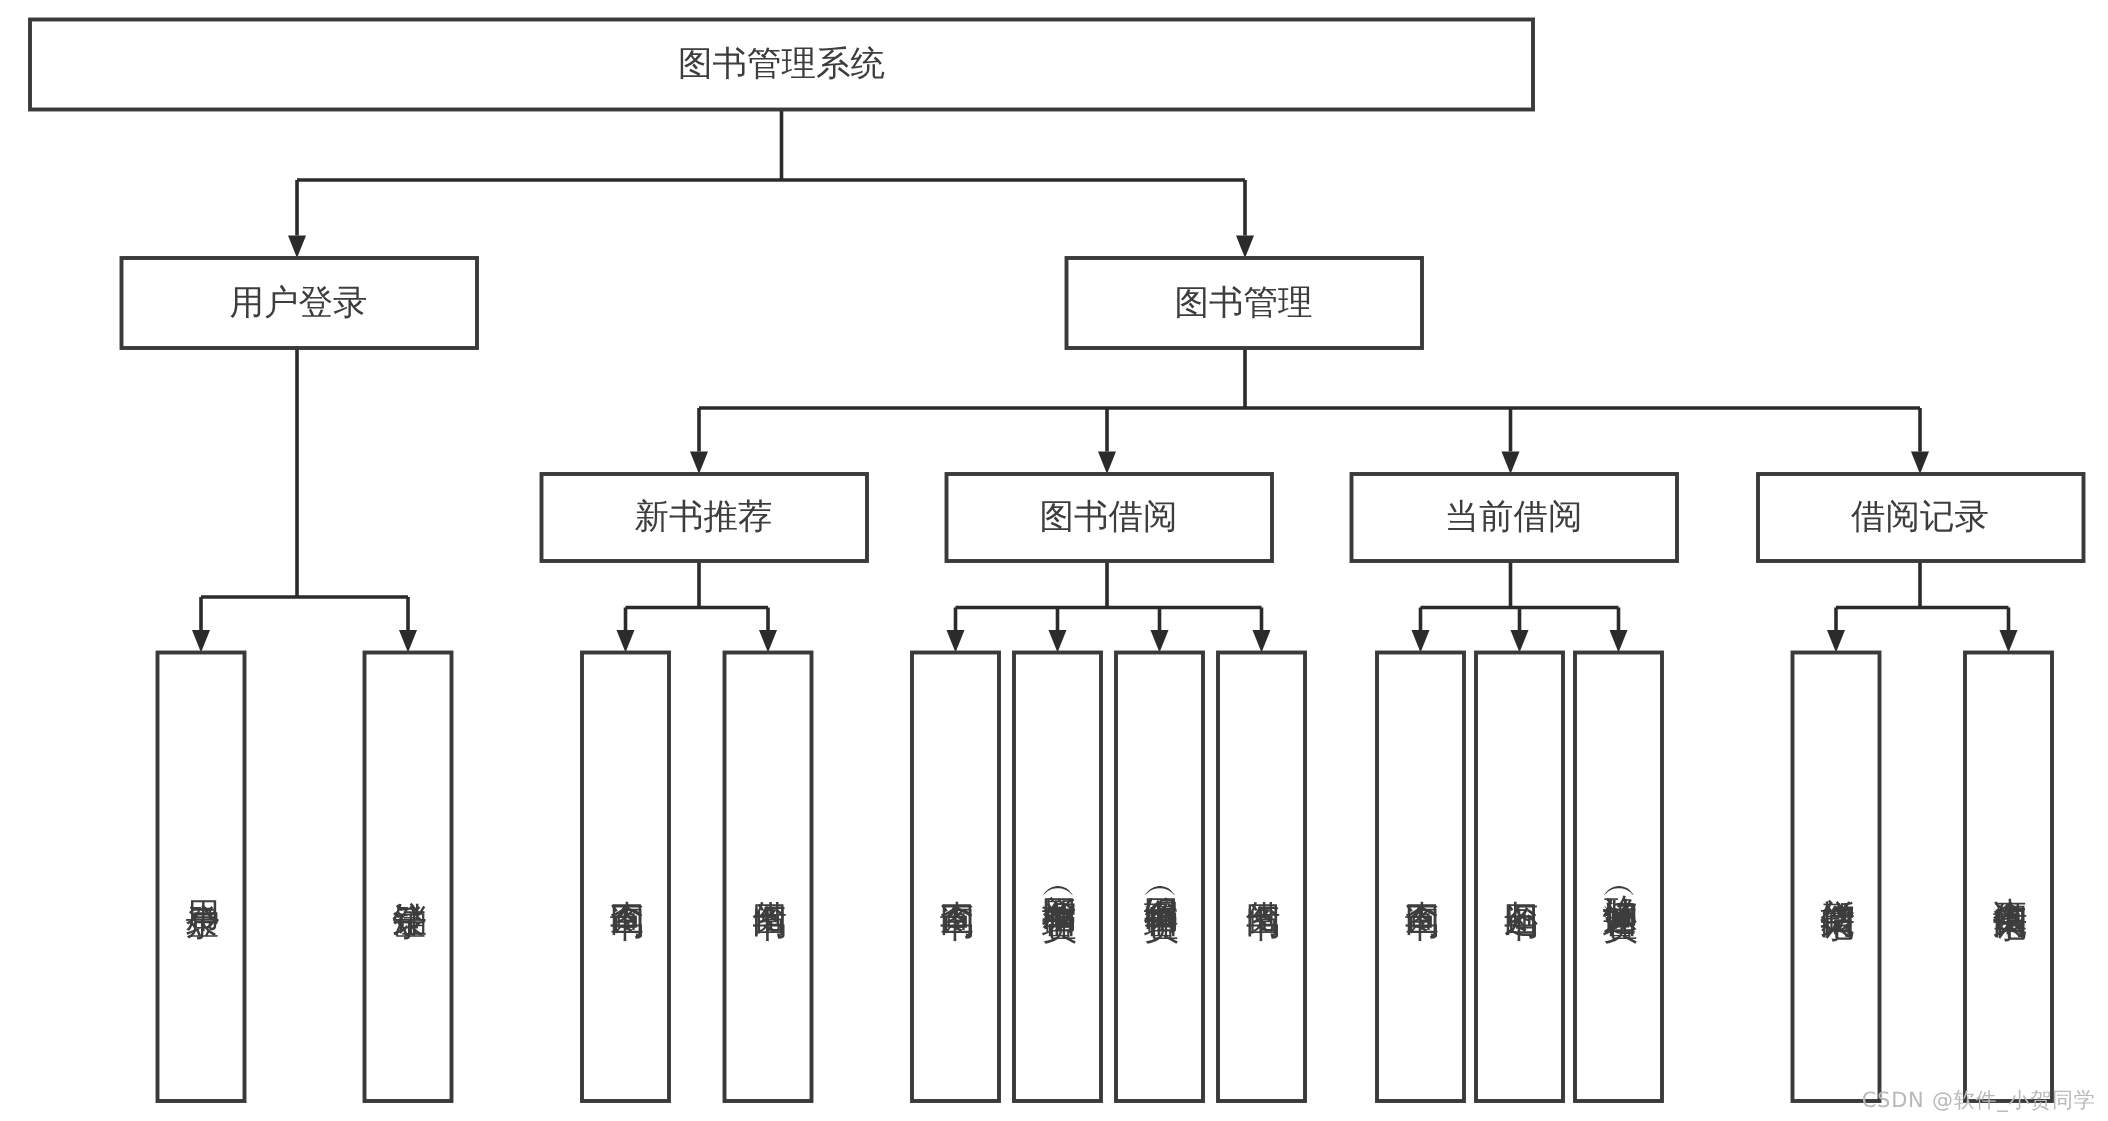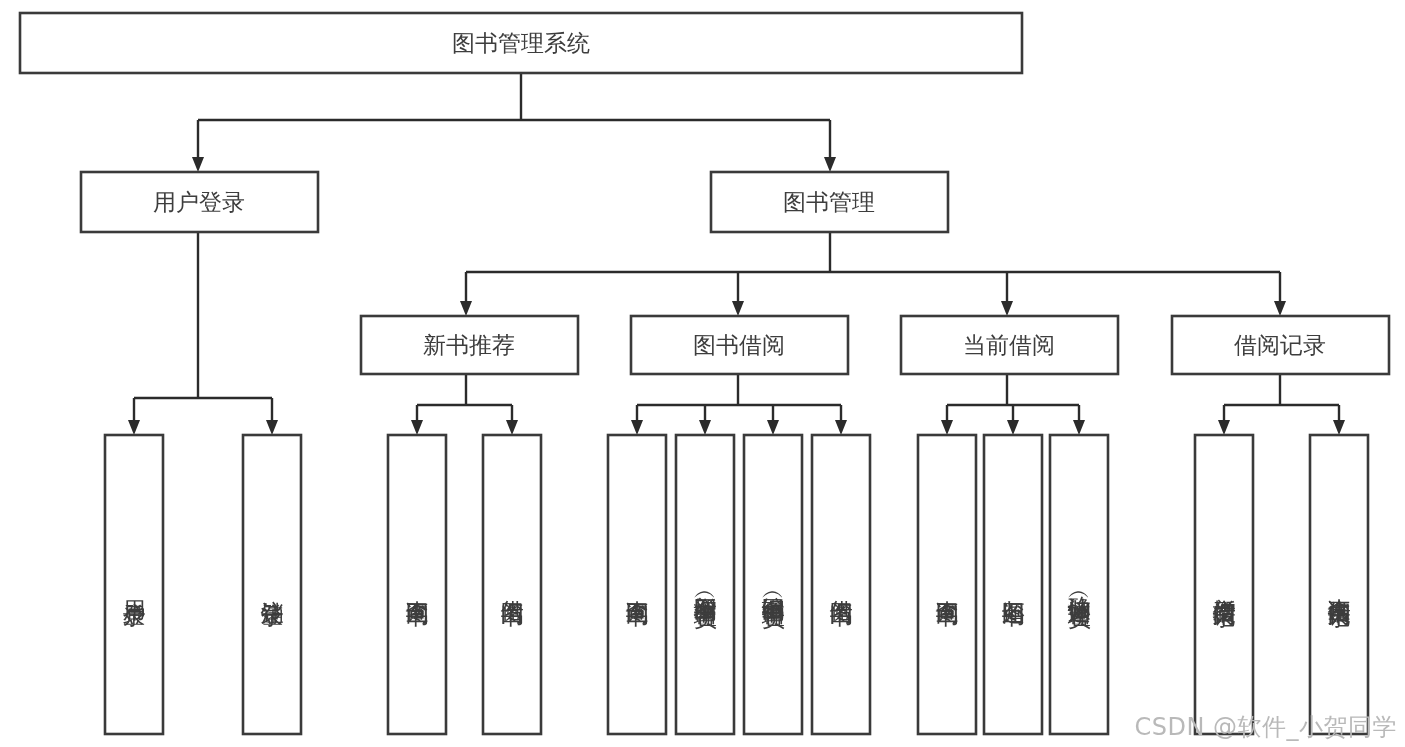--- a/index.html
+++ b/index.html
@@ -68,21 +68,21 @@
     position: absolute;
     display: flex;
     align-items: center;
     justify-content: center;
   }
   .watermark {
     position: absolute;
     right: 8px;
     bottom: 4px;
     font-family: "DejaVu Sans", "Liberation Sans", sans-serif;
-    font-size: 24px;
+    font-size: 14px;
     color: #b9b9b9;
     letter-spacing: 0.5px;
     white-space: nowrap;
     margin-top: 36px;
   }
 </style>
 </head>
 <body>
 
 <div id="diagram-root">

